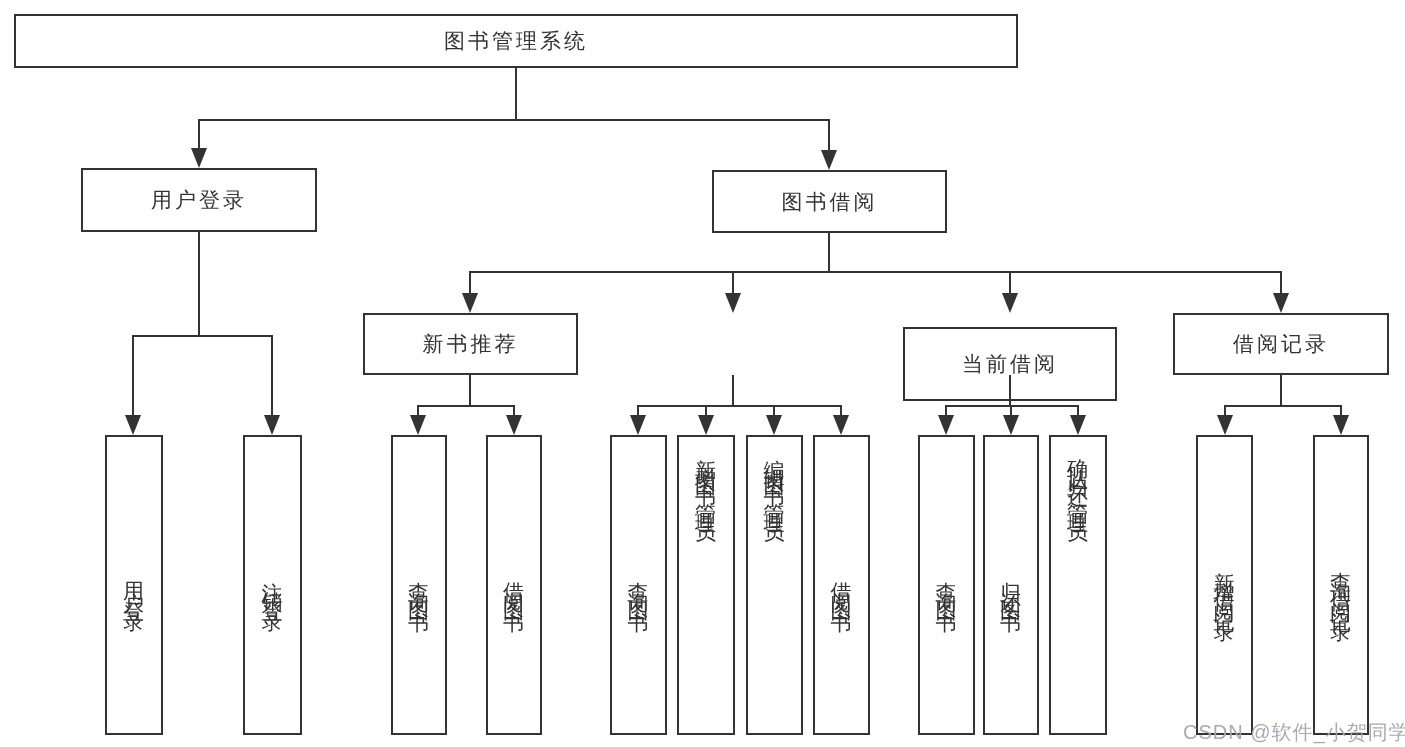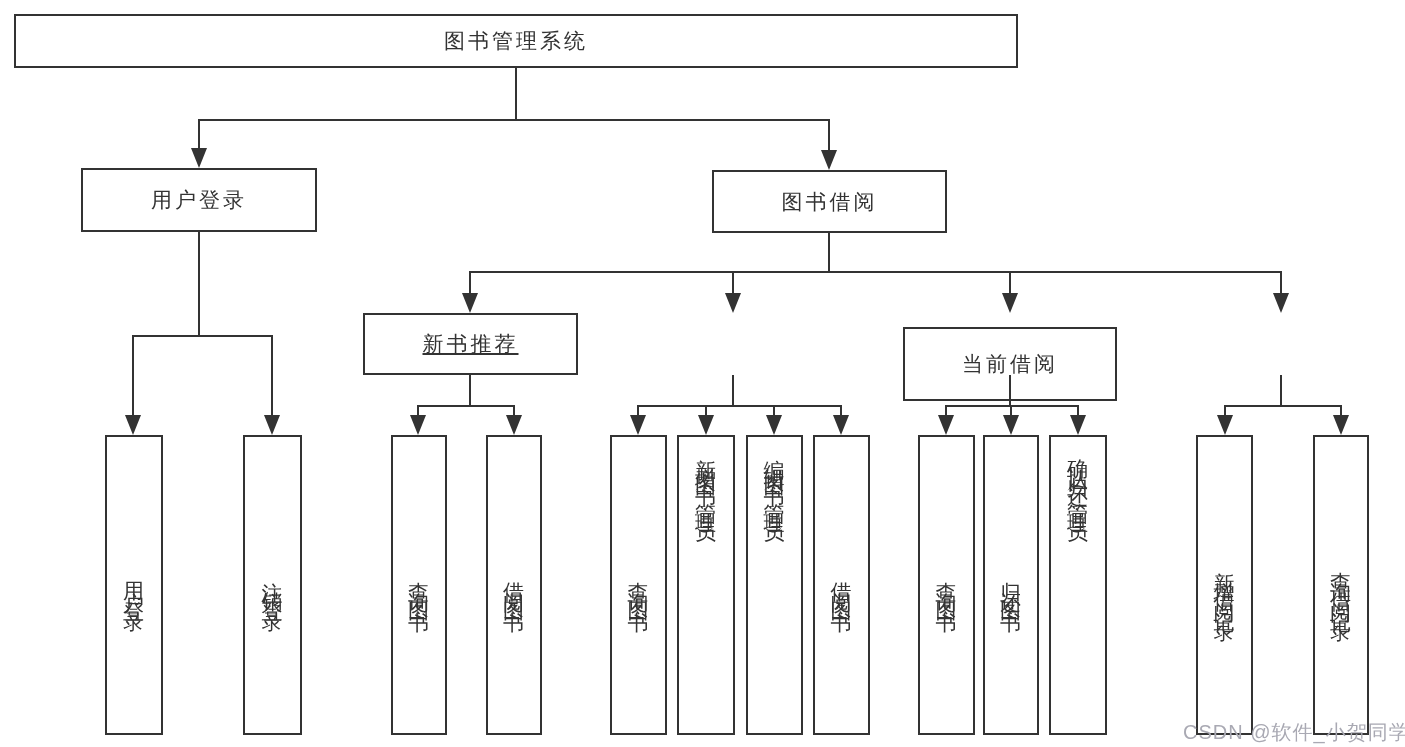--- a/index.html
+++ b/index.html
@@ -71,25 +71,28 @@
   <div class="hline" style="left:469px; top:271px; width:813px;"></div>
   <div class="vline" style="left:469px; top:271px; height:24px;"></div>
   <div class="arrowhead" style="left:462px; top:293px;"></div>
   <div class="vline" style="left:732px; top:271px; height:24px;"></div>
   <div class="arrowhead" style="left:725px; top:293px;"></div>
   <div class="vline" style="left:1009px; top:271px; height:24px;"></div>
   <div class="arrowhead" style="left:1002px; top:293px;"></div>
   <div class="vline" style="left:1280px; top:271px; height:24px;"></div>
   <div class="arrowhead" style="left:1273px; top:293px;"></div>
 
-  <div class="box" style="left:363px; top:313px; width:215px; height:62px;text-decoration:underline;">
+  <div class="box" style="left:363px; top:313px; width:215px; height:62px;">
     <span>新书推荐</span>
   </div>
   <div class="box" style="left:903px; top:327px; width:214px; height:74px;">
     <span>当前借阅</span>
+  </div>
+  <div class="box" style="left:1173px; top:313px; width:216px; height:62px;">
+    <span>借阅记录</span>
   </div>
 
   <div class="vline" style="left:469px; top:375px; height:32px;"></div>
   <div class="hline" style="left:417px; top:405px; width:98px;"></div>
   <div class="vline" style="left:417px; top:405px; height:12px;"></div>
   <div class="arrowhead" style="left:410px; top:415px;"></div>
   <div class="vline" style="left:513px; top:405px; height:12px;"></div>
   <div class="arrowhead" style="left:506px; top:415px;"></div>
 
   <div class="vline" style="left:732px; top:375px; height:32px;"></div>

